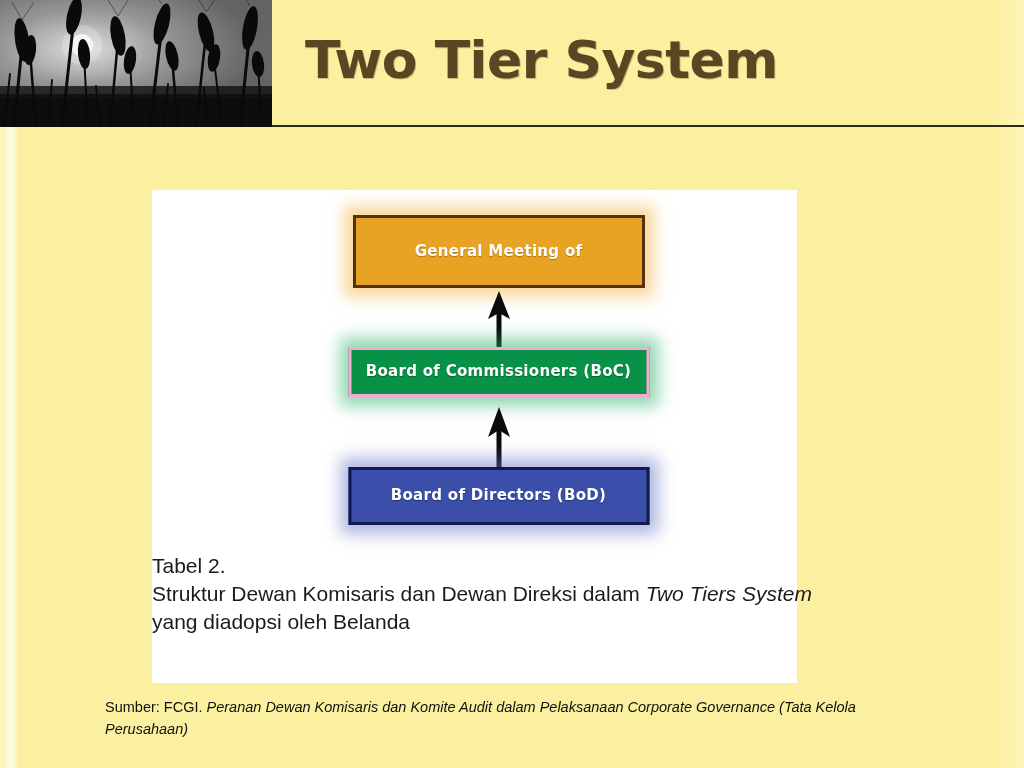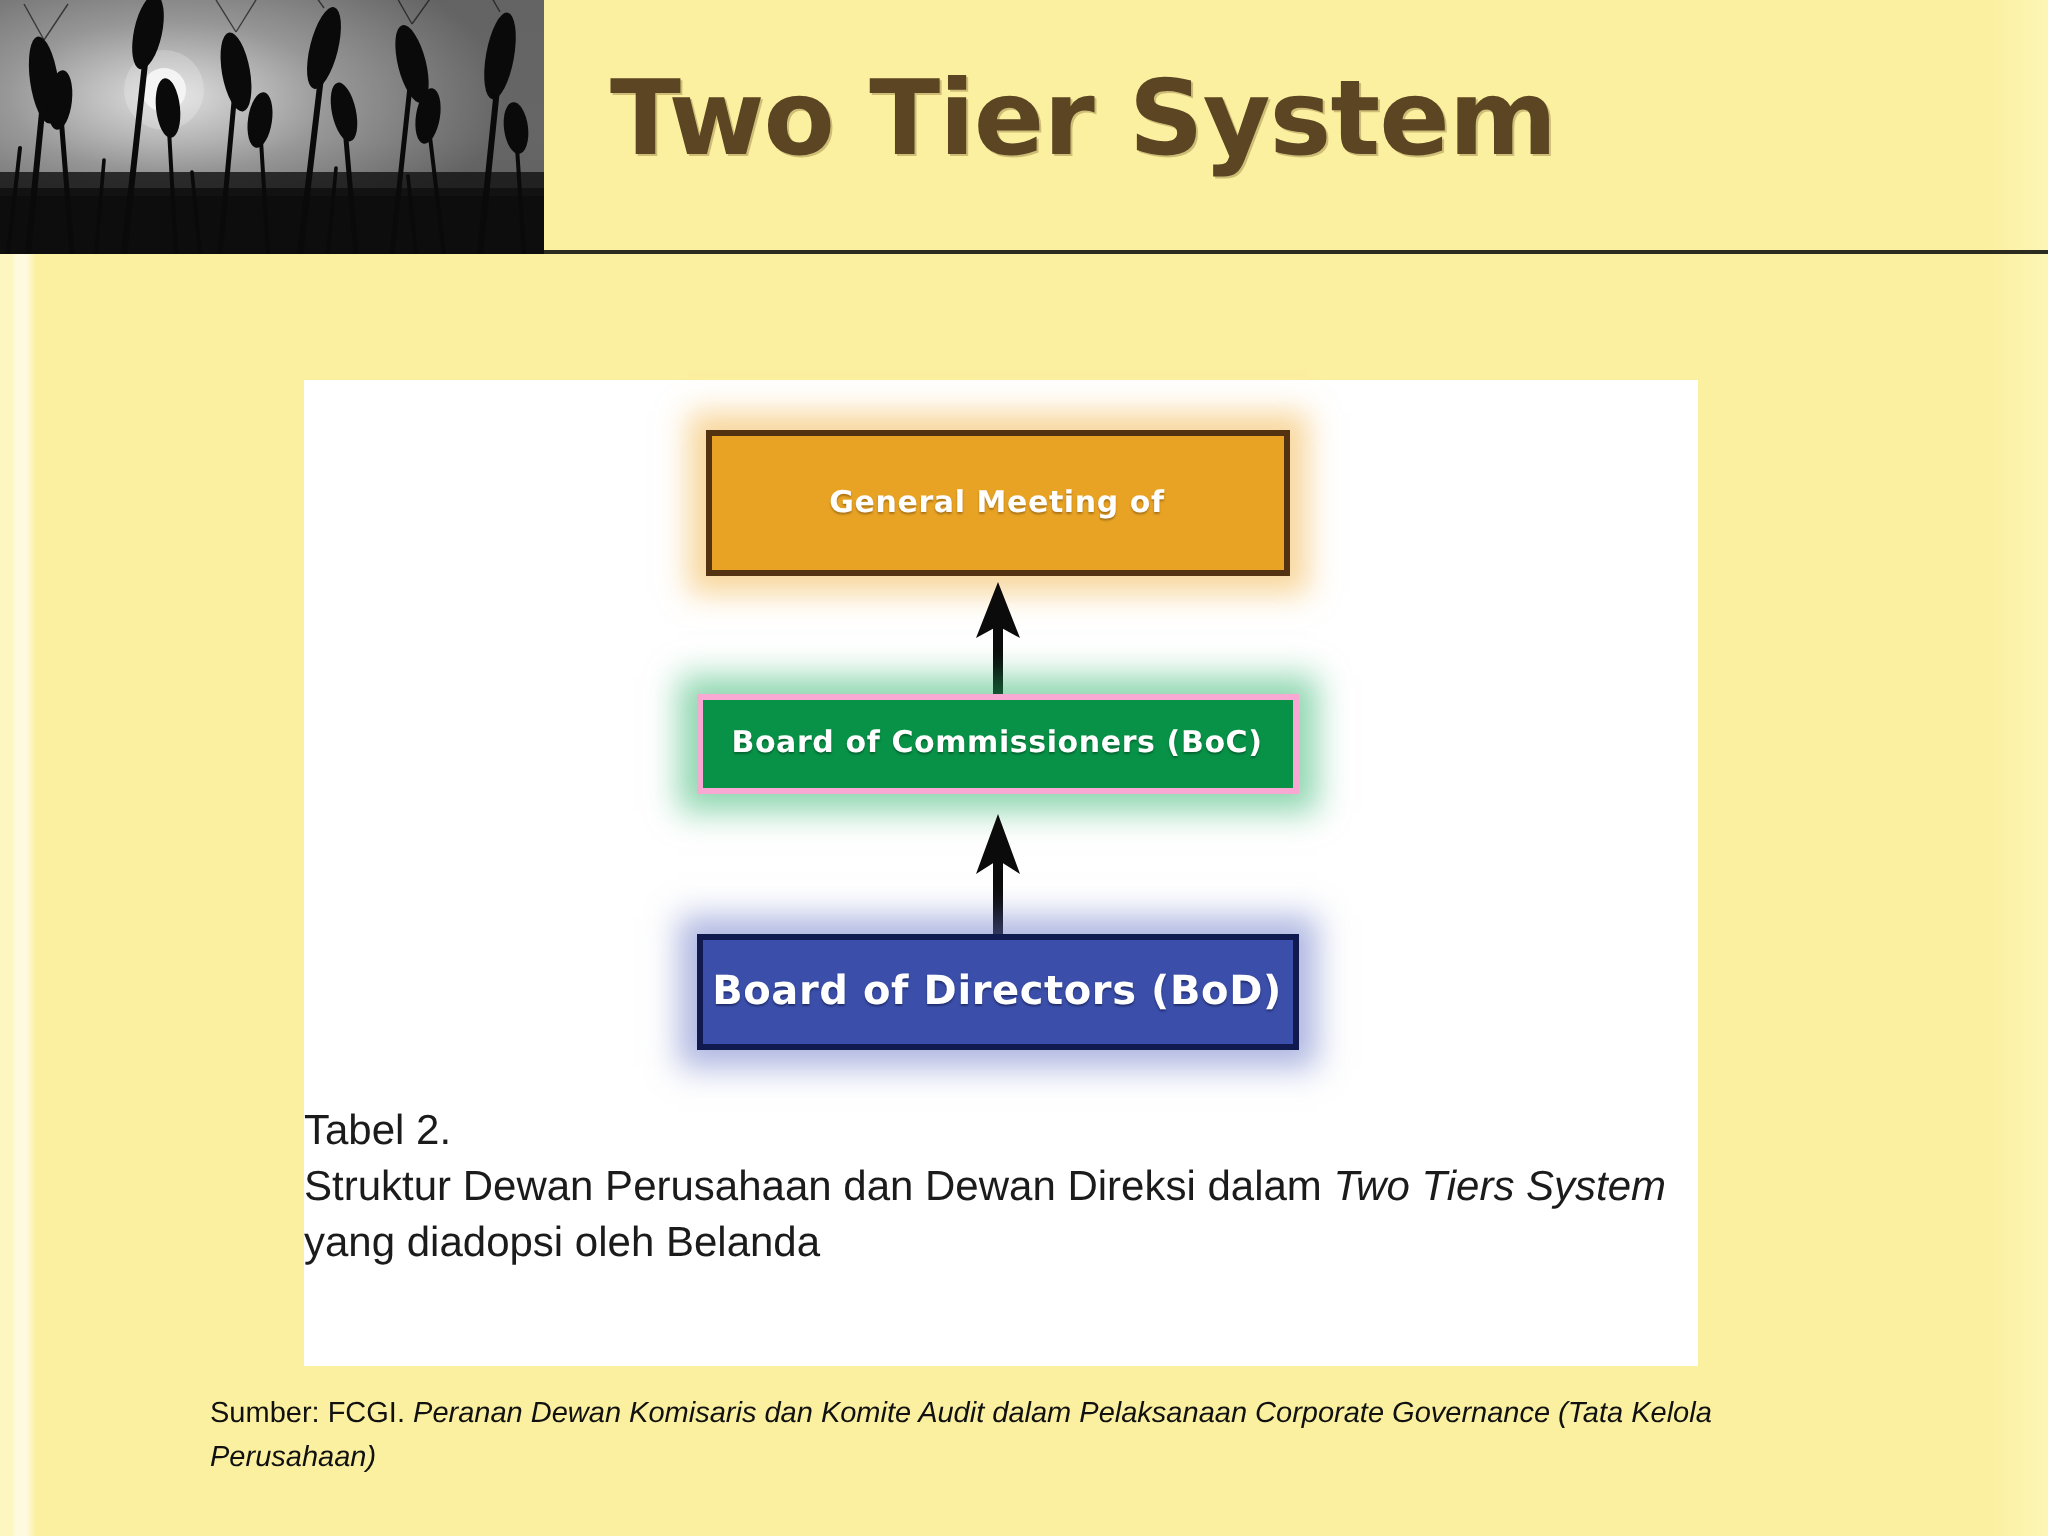--- a/index.html
+++ b/index.html
@@ -63,21 +63,21 @@
     color: #5c4522;
     white-space: nowrap;
     text-shadow: 1px 1px 0 rgba(120,95,40,.35);
   }
 
   
   #figure-panel {
     position: absolute;
     left: 152px;
     top: 190px;
-    width: 697px;
+    width: 645px;
     height: 493px;
     background: #ffffff;
   }
 
   #diagram-area {
     position: absolute;
     left: 0;
     top: 0;
     width: 693px;
     height: 365px;
@@ -120,21 +120,21 @@
     box-shadow: 0 0 15px 9px rgba(34,175,100,.50);
     text-shadow: 0 1px 1px rgba(0,60,25,.5);
   }
 
   #node-bod {
     top: 277px;
     width: 301px;
     height: 58px;
     background: #3b4faa;
     border: 3px solid #111a4e;
-    font-size: 20px;
+    font-size: 15px;
     box-shadow: 0 0 15px 9px rgba(96,112,196,.50);
     text-shadow: 0 1px 1px rgba(10,15,60,.5);
   }
 
   .arrow {
     position: absolute;
     left: 50%;
     transform: translateX(-50%);
     width: 26px;
   }
@@ -278,21 +278,21 @@
       </div>
 
       <div class="node" id="node-bod">
         <span>Board of Directors (BoD)</span>
       </div>
 
     </div>
 
     <div id="figure-caption">
       <span class="cap-line">Tabel 2.</span>
-      <span class="cap-line"><span>Struktur Dewan Perusahaan dan Dewan Direksi dalam </span><em>Two Tiers System</em></span>
+      <span class="cap-line"><span>Struktur Dewan Komisaris dan Dewan Direksi dalam </span><em>Two Tiers System</em></span>
       <span class="cap-line">yang diadopsi oleh Belanda</span>
     </div>
 
   </div>
 
   <div id="source-note"><span>Sumber: FCGI. </span><em>Peranan Dewan Komisaris dan Komite Audit dalam Pelaksanaan Corporate Governance (Tata Kelola Perusahaan)</em></div>
 
 </div>
 
 </body></html>

